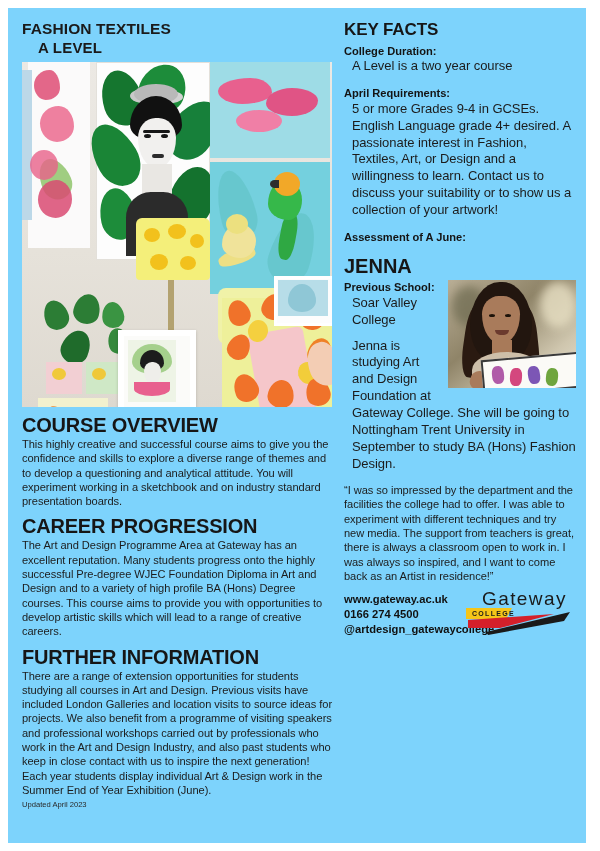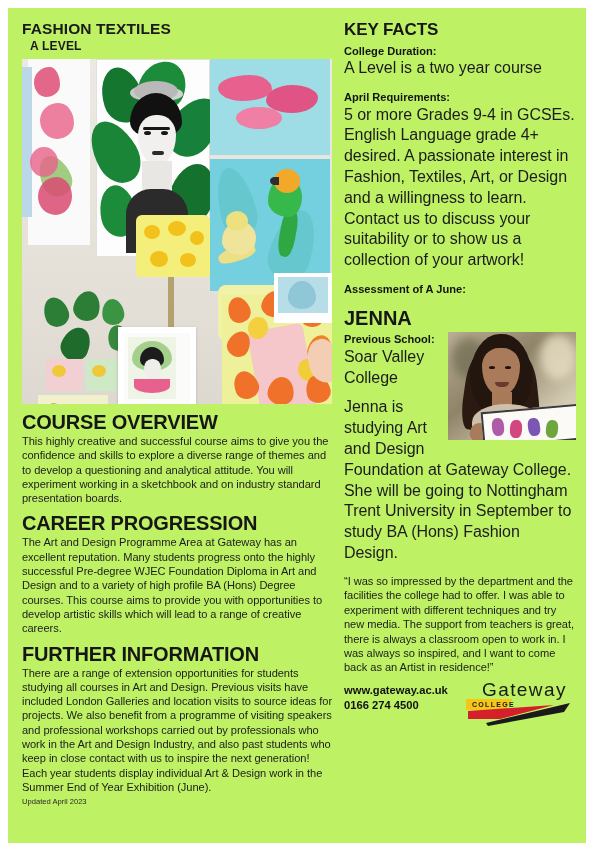--- a/index.html
+++ b/index.html
@@ -7,21 +7,21 @@
   body{
     width:600px;height:851px;
     background:#ffffff;
     font-family:"Liberation Sans","DejaVu Sans",sans-serif;
     overflow:hidden;
   }
   .page{
     position:absolute;
     left:8px; top:8px;
     width:578px; height:835px;
-    background:#bef264;
+    background:#7dd3fc;
     box-sizing:border-box;
   }
   .cols{
     display:flex;
     width:100%; height:100%;
     box-sizing:border-box;
     padding:12px 14px 6px 14px;
   }
   .col-left{width:322px;flex:0 0 322px;padding-right:10px;box-sizing:border-box;}
   .col-right{width:232px;flex:0 0 232px;box-sizing:border-box;}
@@ -42,45 +42,46 @@
     letter-spacing:-0.1px;
   }
   .hdr-title{
     font-size:15.5px;
     font-weight:bold;
     color:#1a1a1a;
     letter-spacing:0.1px;
     margin:0 0 1px 0;
   }
   .hdr-sub{
-    font-size:12px;
+    font-size:15px;
     font-weight:bold;
     color:#1a1a1a;
     letter-spacing:0.2px;
-    margin:0 0 6px 8px;
+    margin:0 0 6px 16px;
   }
   p.body{
     font-size:11.1px;
     line-height:1.29;
     color:#1c1c1c;
     margin:0 0 0 0;
     letter-spacing:-0.05px;
   }
   .kf-block{margin-bottom:11px;}
   .kf-label{
     font-size:11.1px;
     font-weight:bold;
     color:#141414;
     line-height:1.3;
   }
   .kf-text{
-    font-size:16px;
+    font-size:13px;
     line-height:1.3;
     color:#1c1c1c;
     letter-spacing:-0.05px;
+    margin-left:8px;
   }
   .updated{
     font-size:7.6px;
     color:#2a2a2a;
     margin-top:3px;
   }
 
   
   .hero{
     position:relative;
@@ -452,20 +453,21 @@
 to Nottingham Trent University in
 September to study BA (Hons)
 Fashion Design.</div>
       </div>
 
       <div class="quote">“I was so impressed by the department and the facilities the college had to offer. I was able to experiment with different techniques and try new media. The support from teachers is great, there is always a classroom open to work in. I was always so inspired, and I want to come back as an Artist in residence!”</div>
 
       <div class="footer">
         <div class="f-line">www.gateway.ac.uk</div>
         <div class="f-line">0166 274 4500</div>
+        <div class="f-line">@artdesign_gatewaycollege</div>
 
         <div class="logo">
           <svg viewBox="0 0 112 52" width="112" height="52">
             <text x="16" y="17" font-family="Liberation Sans, sans-serif" font-size="19" letter-spacing="1.4" fill="#1a1a1a">Gateway</text>
             <polygon points="0,20 46,20 40,31 0,31" fill="#f5c518"></polygon>
             <text x="6" y="28" font-family="Liberation Sans, sans-serif" font-size="7" font-weight="bold" letter-spacing="1.3" fill="#1a1a1a">COLLEGE</text>
             <polygon points="2,32 88,26 34,40 2,40" fill="#d4202a"></polygon>
             <polygon points="20,44 104,24 98,33 22,47" fill="#1a1a1a"></polygon>
           </svg>
         </div>

